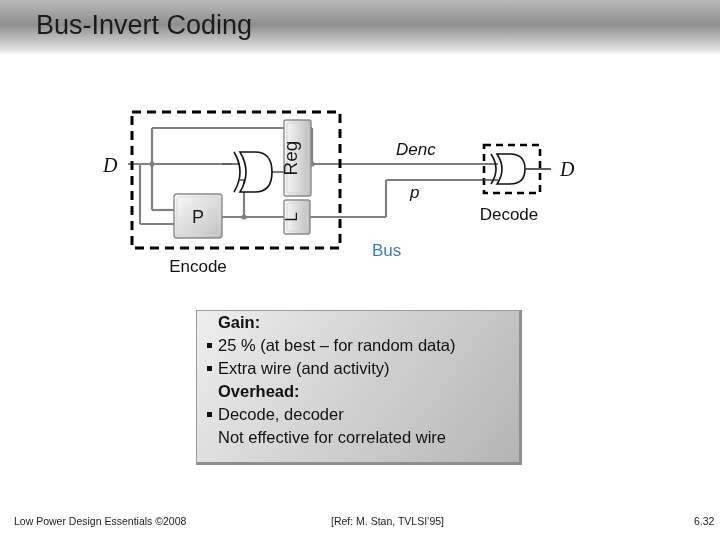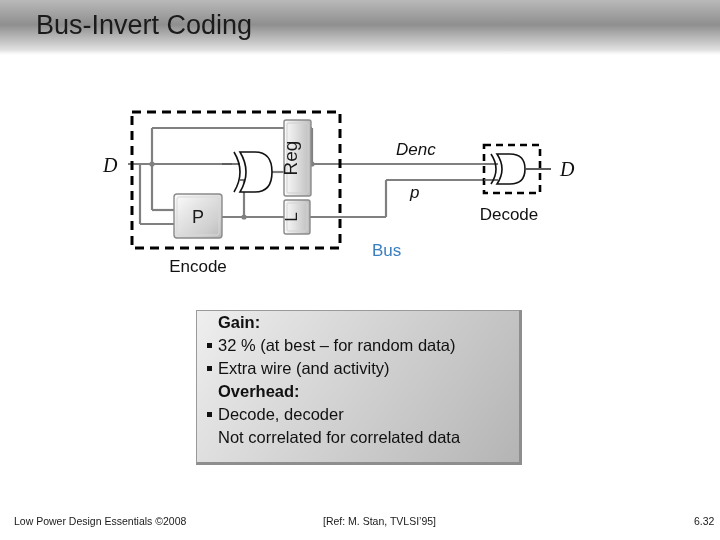--- a/index.html
+++ b/index.html
@@ -45,21 +45,21 @@
   .bullet{display:inline-block;width:11px;}
   .bullet i{
     display:inline-block;width:5px;height:5px;background:#111;
     vertical-align:middle;position:relative;top:-1px;font-style:normal;
   }
 
   
   .footer{position:absolute;left:0;top:515px;width:710px;height:20px;padding-left:45px;}
   .footer div{position:absolute;font-size:10.5px;color:#1a1a1a;white-space:nowrap;}
   .f-left{left:14px;top:0;}
-  .f-center{left:323px;top:0;}
+  .f-center{left:331px;top:0;}
   .f-right{left:694px;top:0;}
 </style>
 </head>
 <body>
 
 <div class="slide">
 
   <div class="title-band">
     <div class="title-text">Bus-Invert Coding</div>
   </div>
@@ -166,25 +166,25 @@
       <text x="198" y="212" text-anchor="middle" font-family="Liberation Sans, sans-serif" font-size="17" fill="#111">Encode</text>
 
       <text x="509" y="160" text-anchor="middle" font-family="Liberation Sans, sans-serif" font-size="17" fill="#111">Decode</text>
 
       <text x="372" y="196" font-family="Liberation Sans, sans-serif" font-size="17" fill="#3a7ebf">Bus</text>
     </svg>
   </div>
 
   <div class="infobox">
     <div class="line bold"><span class="bullet"></span><span>Gain:</span></div>
-    <div class="line"><span class="bullet"><i></i></span><span>32 % (at best – for random data)</span></div>
+    <div class="line"><span class="bullet"><i></i></span><span>25 % (at best – for random data)</span></div>
     <div class="line"><span class="bullet"><i></i></span><span>Extra wire (and activity)</span></div>
     <div class="line bold"><span class="bullet"></span><span>Overhead:</span></div>
     <div class="line"><span class="bullet"><i></i></span><span>Decode, decoder</span></div>
-    <div class="line"><span class="bullet"></span><span>Not correlated for correlated data</span></div>
+    <div class="line"><span class="bullet"></span><span>Not effective for correlated wire</span></div>
   </div>
 
   <div class="footer">
     <div class="f-left">Low Power Design Essentials ©2008</div>
     <div class="f-center">[Ref: M. Stan, TVLSI’95]</div>
     <div class="f-right">6.32</div>
   </div>
 
 </div>
 

